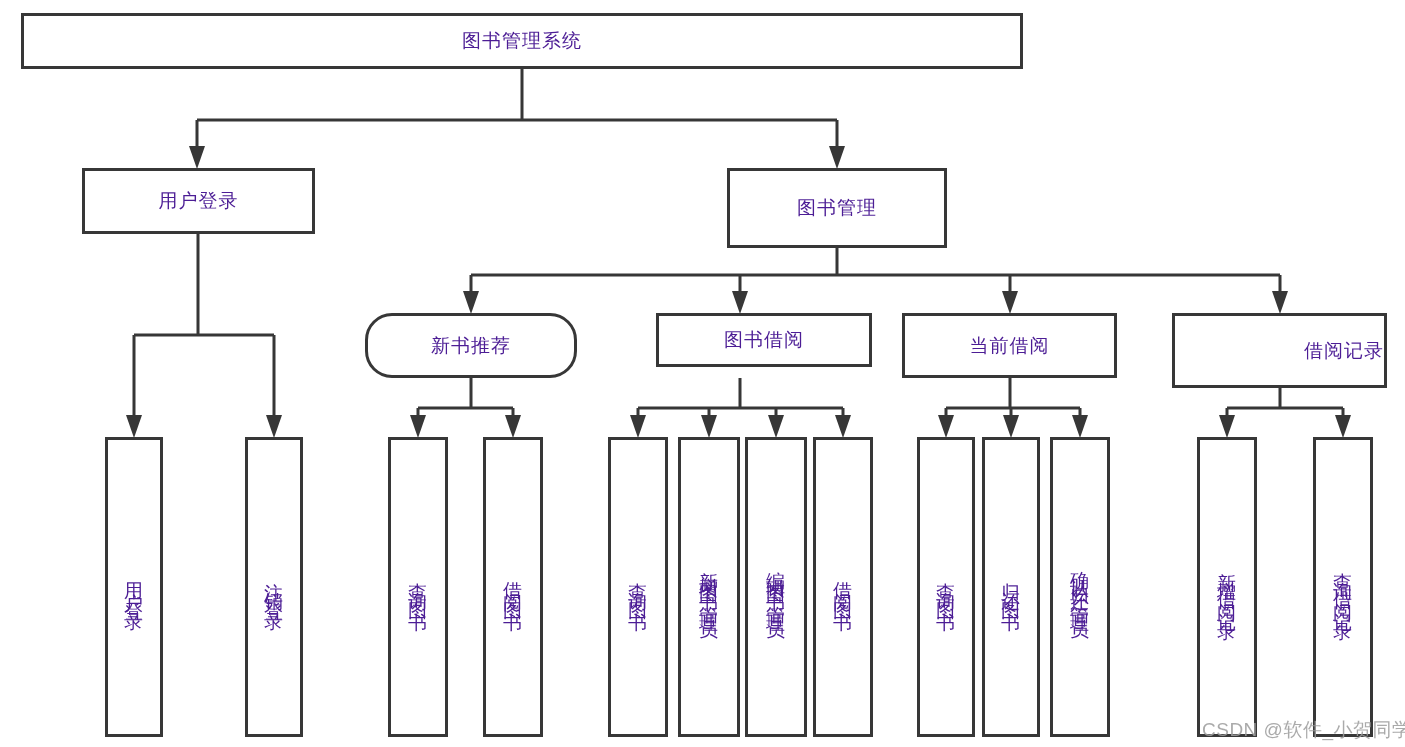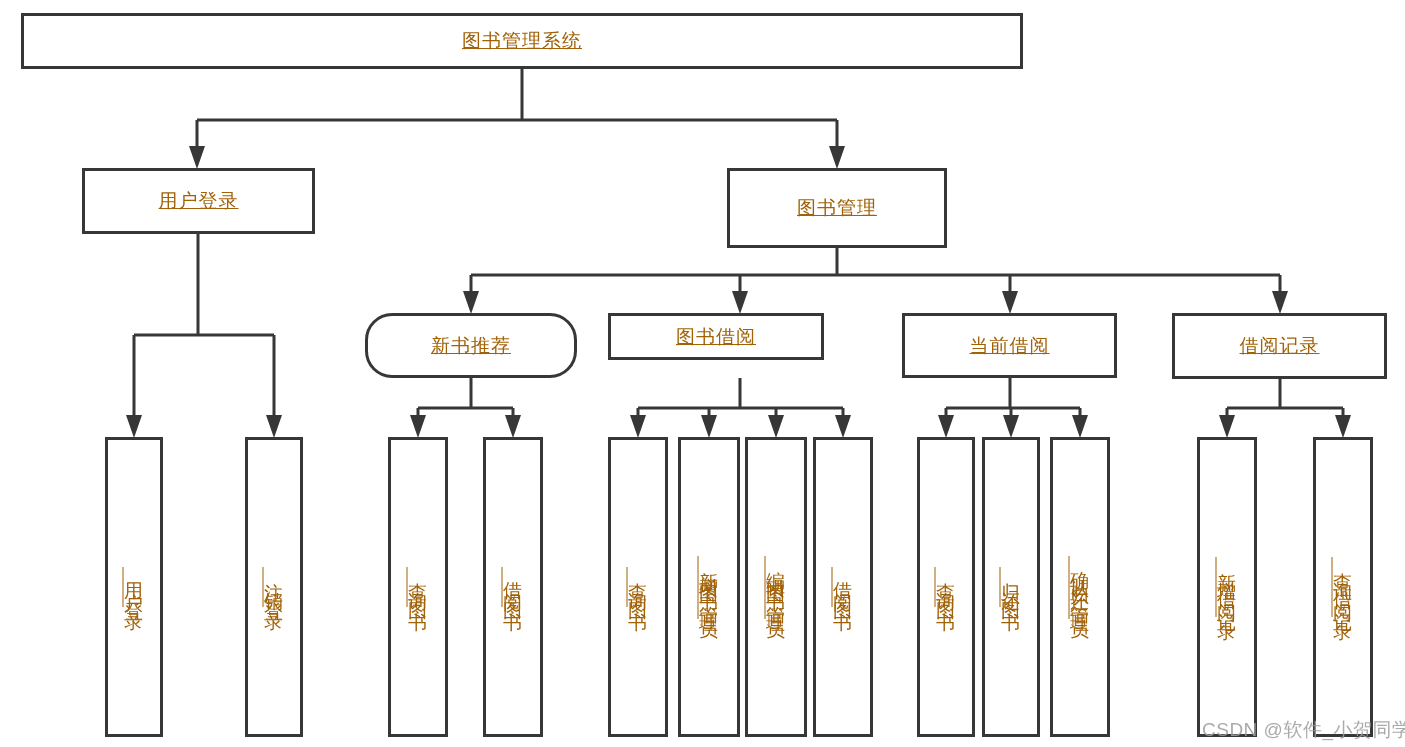--- a/index.html
+++ b/index.html
@@ -24,23 +24,22 @@
     z-index: 1;
   }
   .node {
     position: absolute;
     box-sizing: border-box;
     border: 3px solid #373737;
     background: #ffffff;
     display: flex;
     align-items: center;
     justify-content: center;
-    color: #a16207;
+    color: #4c1d95;
     z-index: 2;
-    text-decoration: underline;
   }
   .node.h {
     font-size: 19px;
     letter-spacing: 1px;
     white-space: nowrap;
   }
   .node.v {
     top: 437px;
     height: 300px;
   }
@@ -53,23 +52,23 @@
     white-space: nowrap;
   }
   .node.v .vtext.long {
     letter-spacing: 7px;
   }
   
   #n-root        { left: 21px;  top: 13px;  width: 1002px; height: 56px; }
   #n-user-login  { left: 82px;  top: 168px; width: 233px;  height: 66px; }
   #n-book-mgmt   { left: 727px; top: 168px; width: 220px;  height: 80px; }
   #n-new-book    { left: 365px; top: 313px; width: 212px;  height: 65px; border-radius: 27px; }
-  #n-book-borrow { left: 608px; top: 313px; width: 216px;  height: 47px; }
+  #n-book-borrow { left: 656px; top: 313px; width: 216px;  height: 54px; }
   #n-cur-borrow  { left: 902px; top: 313px; width: 215px;  height: 65px; }
-  #n-records     { left: 1172px;top: 313px; width: 215px;  height: 66px; }
+  #n-records     { left: 1172px;top: 313px; width: 215px;  height: 75px; justify-content: flex-end; }
   
   #l-user-login   { left: 105px;  width: 58px; }
   #l-logout       { left: 245px;  width: 58px; }
   #l-query-book-1 { left: 388px;  width: 60px; }
   #l-borrow-1     { left: 483px;  width: 60px; }
   #l-query-book-2 { left: 608px;  width: 60px; }
   #l-add-book     { left: 678px;  width: 62px; }
   #l-edit-book    { left: 745px;  width: 62px; }
   #l-borrow-2     { left: 813px;  width: 60px; }
   #l-query-book-3 { left: 917px;  width: 58px; }

